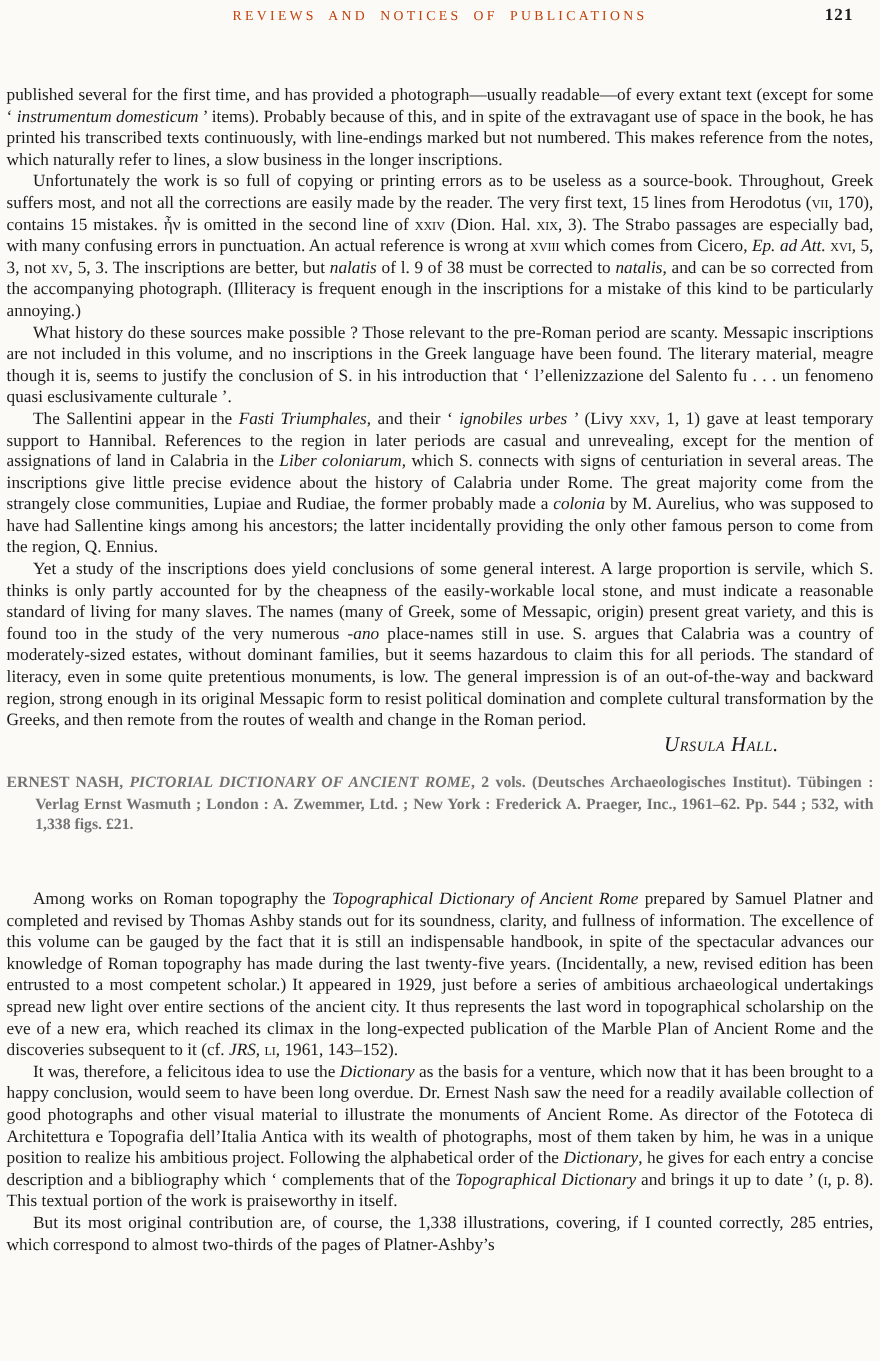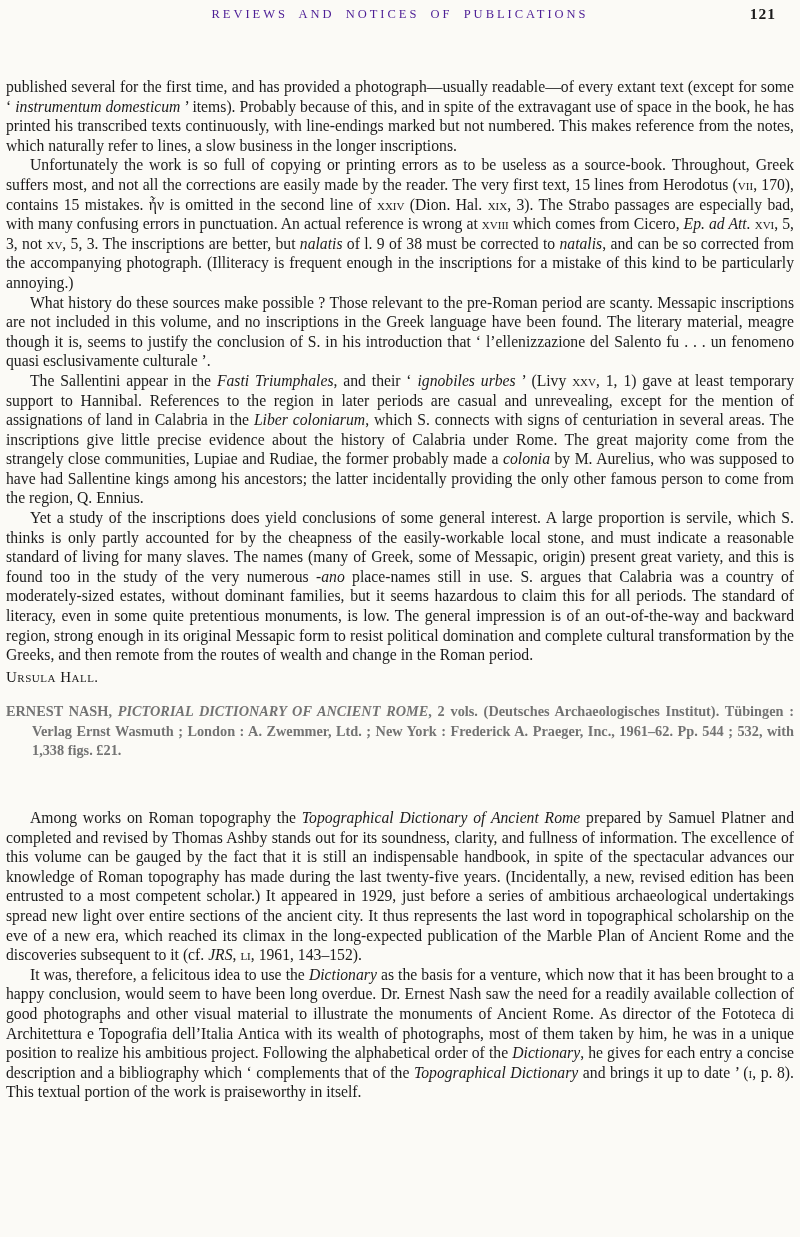--- a/index.html
+++ b/index.html
@@ -13,21 +13,21 @@
   }
   .page { padding: 5px 6px 0 6px; }
 
   .running-head { position: relative; height: 24px; }
   .running-title {
     position: absolute; left: 0; right: 0; top: 2px;
     text-align: center;
     font-size: 12.5px;
     letter-spacing: 3px;
     word-spacing: 5px;
-    color: #4c1d95;
+    color: #c2410c;
   }
   .page-num {
     position: absolute; right: 18px; top: 0;
     font-size: 15.5px;
     font-weight: bold;
     letter-spacing: 1px;
   }
 
   .body-text {
     font-size: 15.7px;
@@ -36,26 +36,28 @@
     margin-top: 48px;
   }
   p.para { margin: 0; }
   p.indent { text-indent: 24px; }
 
   .it { font-style: italic; }
   .sc { font-variant: small-caps; }
   .bd { font-weight: bold; }
 
   .signature {
-    font-size: 15px;
+    font-size: 19px;
     line-height: 19.6px;
+    text-align: right;
     padding-right: 86px;
     font-variant: small-caps;
     letter-spacing: 0.5px;
     margin: 3px 0 0 0;
+    font-style: italic;
   }
 
   .review-heading {
     margin: 15px 0 9px 0;
     padding-left: 26px;
     text-indent: -26px;
     font-size: 14.3px;
     line-height: 19.2px;
     text-align: justify;
     color: #737373;
@@ -79,15 +81,16 @@
       <p class="para indent"><span>Yet a study of the inscriptions does yield conclusions of some general interest. A large proportion is servile, which S. thinks is only partly accounted for by the cheapness of the easily-workable local stone, and must indicate a reasonable standard of living for many slaves. The names (many of Greek, some of Messapic, origin) present great variety, and this is found too in the study of the very numerous </span><span class="it">-ano</span><span> place-names still in use. S. argues that Calabria was a country of moderately-sized estates, without dominant families, but it seems hazardous to claim this for all periods. The standard of literacy, even in some quite pretentious monuments, is low. The general impression is of an out-of-the-way and backward region, strong enough in its original Messapic form to resist political domination and complete cultural transformation by the Greeks, and then remote from the routes of wealth and change in the Roman period.</span></p>
     </div>
 
   <div class="signature">Ursula Hall.</div>
 
   <div class="review-heading"><span class="bd">ERNEST NASH, </span><span class="bd it">PICTORIAL DICTIONARY OF ANCIENT ROME</span><span class="bd">, 2 vols. (Deutsches Archaeologisches Institut). Tübingen : Verlag Ernst Wasmuth ; London : A. Zwemmer, Ltd. ; New York : Frederick A. Praeger, Inc., 1961–62. Pp. 544 ; 532, with 1,338 figs. £21.</span></div>
 
   <div class="body-text">
       <p class="para indent"><span>Among works on Roman topography the </span><span class="it">Topographical Dictionary of Ancient Rome</span><span> prepared by Samuel Platner and completed and revised by Thomas Ashby stands out for its soundness, clarity, and fullness of information. The excellence of this volume can be gauged by the fact that it is still an indispensable handbook, in spite of the spectacular advances our knowledge of Roman topography has made during the last twenty-five years. (Incidentally, a new, revised edition has been entrusted to a most competent scholar.) It appeared in 1929, just before a series of ambitious archaeological undertakings spread new light over entire sections of the ancient city. It thus represents the last word in topographical scholarship on the eve of a new era, which reached its climax in the long-expected publication of the Marble Plan of Ancient Rome and the discoveries subsequent to it (cf. </span><span class="it">JRS</span><span>, </span><span class="sc">li</span><span>, 1961, 143–152).</span></p>
       <p class="para indent"><span>It was, therefore, a felicitous idea to use the </span><span class="it">Dictionary</span><span> as the basis for a venture, which now that it has been brought to a happy conclusion, would seem to have been long overdue. Dr. Ernest Nash saw the need for a readily available collection of good photographs and other visual material to illustrate the monuments of Ancient Rome. As director of the Fototeca di Architettura e Topografia dell’Italia Antica with its wealth of photographs, most of them taken by him, he was in a unique position to realize his ambitious project. Following the alphabetical order of the </span><span class="it">Dictionary</span><span>, he gives for each entry a concise description and a bibliography which ‘ complements that of the </span><span class="it">Topographical Dictionary</span><span> and brings it up to date ’ (</span><span class="sc">i</span><span>, p. 8). This textual portion of the work is praiseworthy in itself.</span></p>
+      <p class="para indent"><span>But its most original contribution are, of course, the 1,338 illustrations, covering, if I counted correctly, 285 entries, which correspond to almost two-thirds of the pages of Platner-Ashby’s</span></p>
     </div>
 
 </div>
 
 </body></html>

